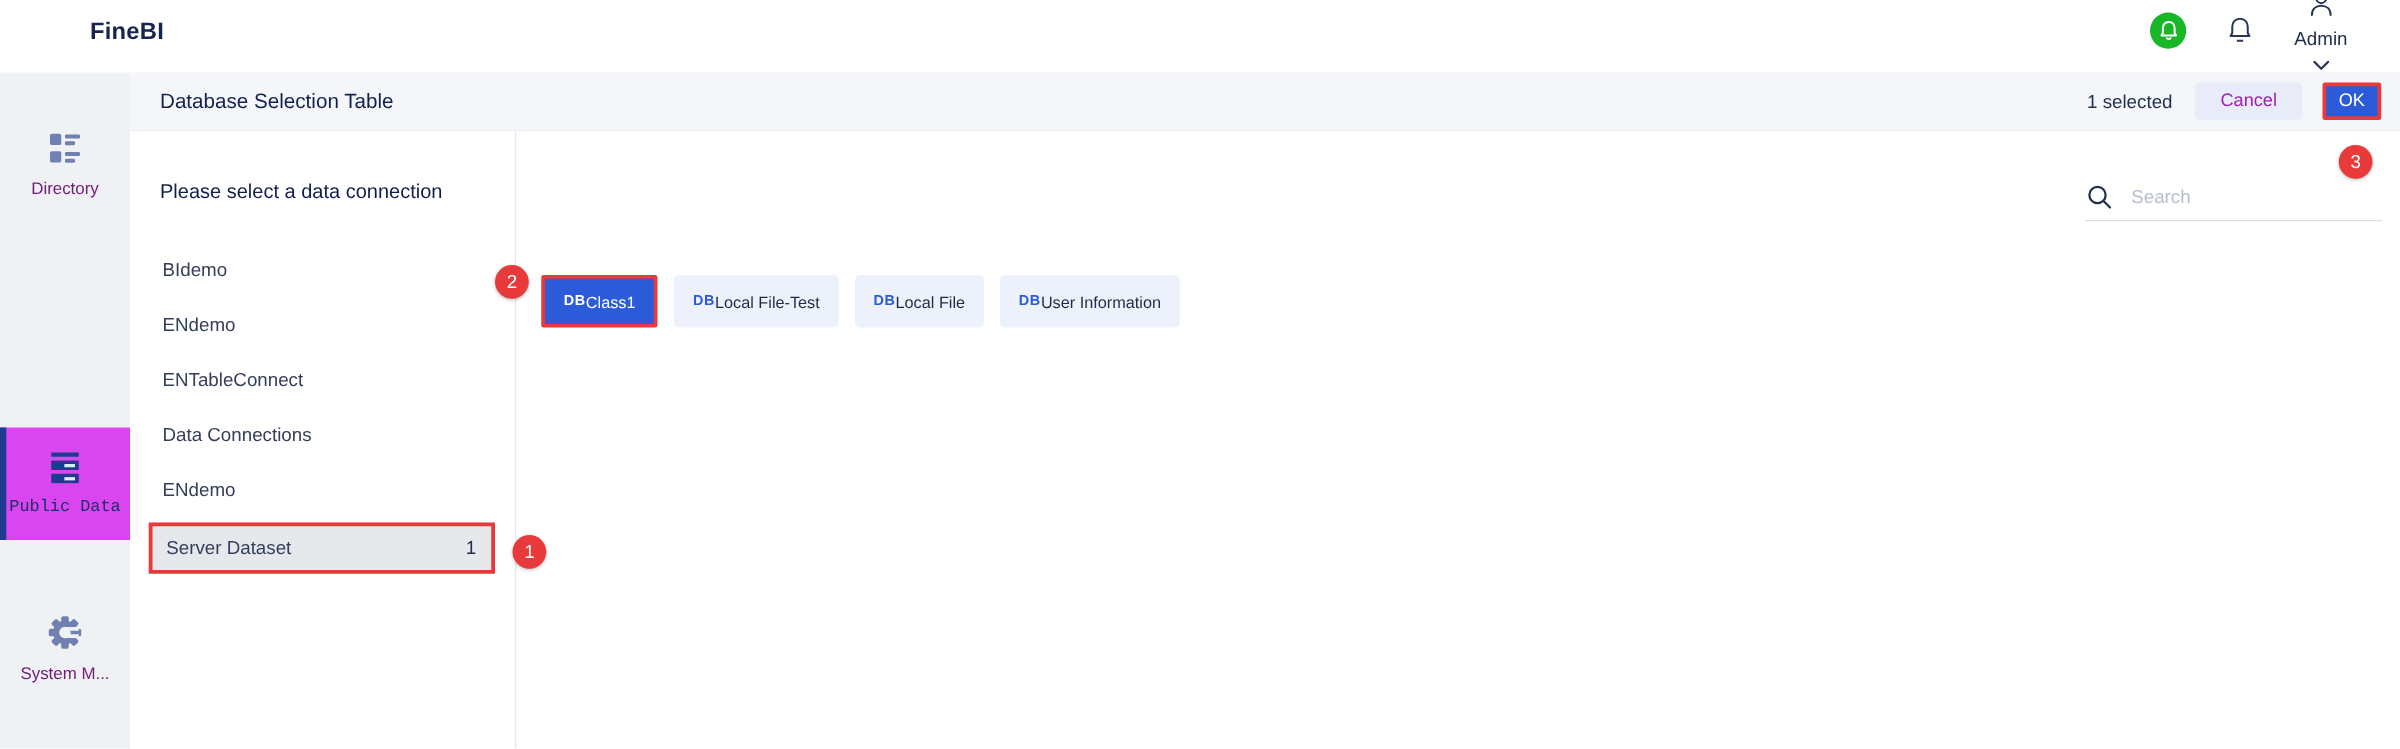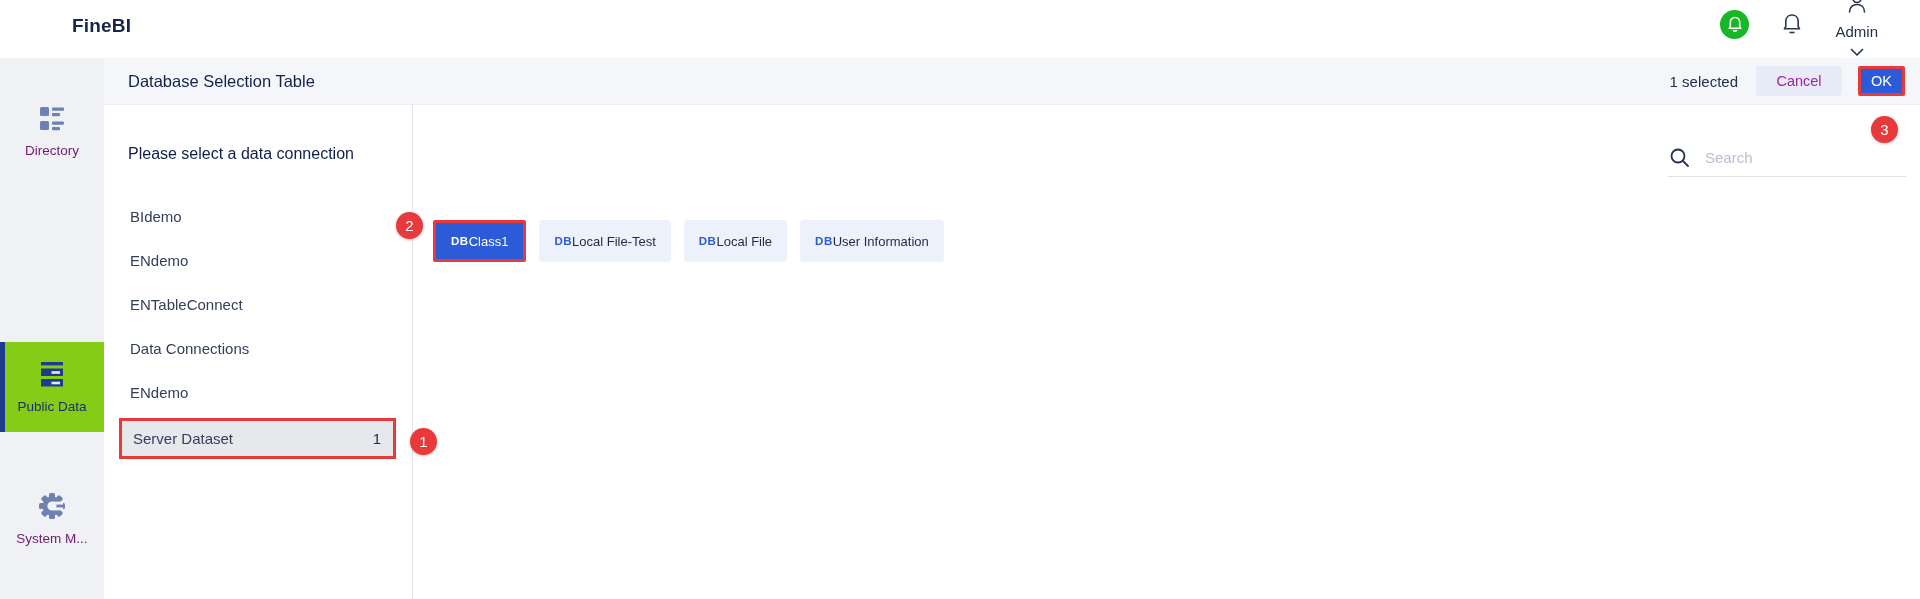--- a/index.html
+++ b/index.html
@@ -20,21 +20,21 @@
   .user-chip { display:flex; align-items:center; gap:8px; color:#22304f;
                font-size:15px;flex-direction:column; }
 
   
   .sidebar { position:absolute; left:0; top:58px; width:104px; height:541px;
              background:#f0f1f5; }
   .side-item { position:absolute; left:0; width:104px; height:92px;
                display:flex; flex-direction:column; align-items:center;
                justify-content:center; gap:11px; cursor:pointer; }
   .side-item .lbl { font-size:13.5px; color:#701a75; white-space:nowrap; }
-  .side-item.selected { background:#84cc16; }
+  .side-item.selected { background:#d946ef;font-family:Liberation Mono, monospace; }
   .side-item.selected::before { content:""; position:absolute; left:0; top:0;
                width:5px; height:100%; background:#1e3c8f; }
   .side-item.selected .lbl { color:#1c2f66; }
 
   
   .strip { position:absolute; left:104px; top:58px; width:1816px; height:47px;
            background:#f5f6fa; border-bottom:1px solid #eceef3;
            display:flex; align-items:center; }
   .strip-title { margin-left:24px; font-size:16.5px; font-weight:normal; color:#13224d; }
   .strip-right { margin-left:auto; margin-right:15px; display:flex;

